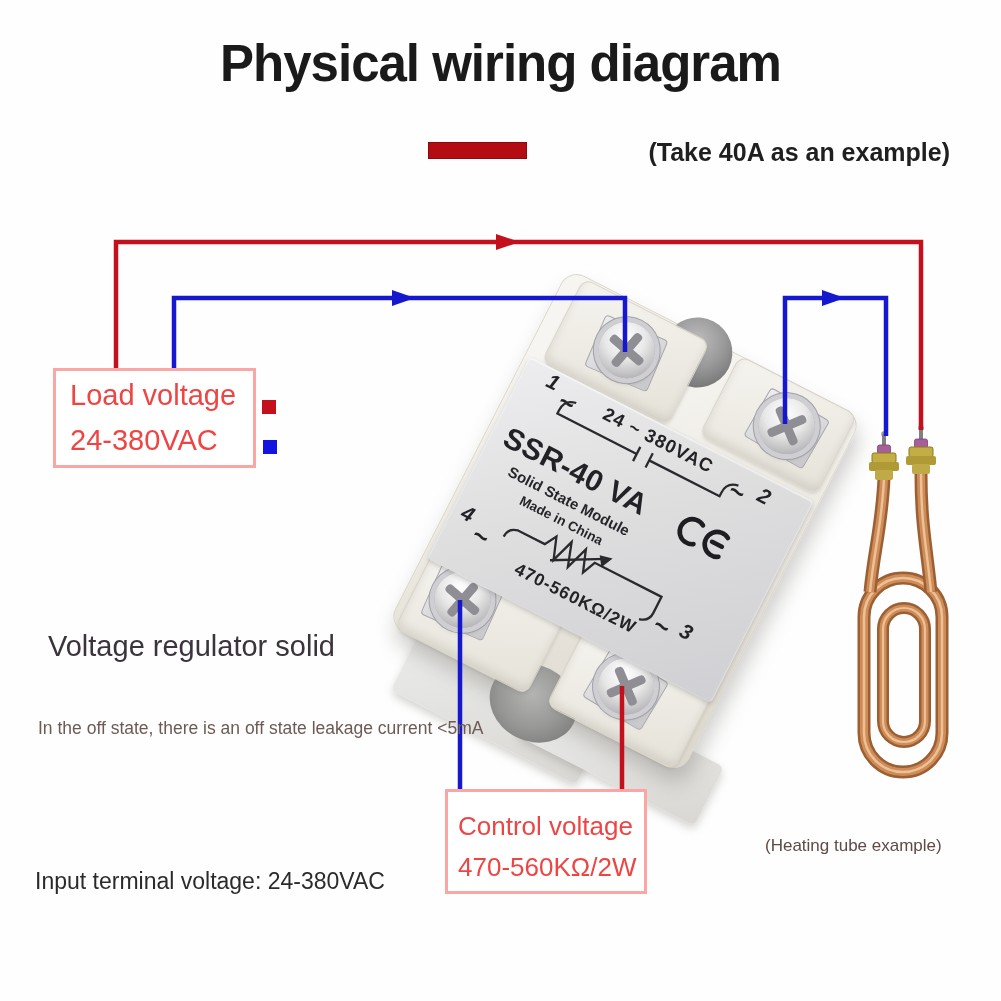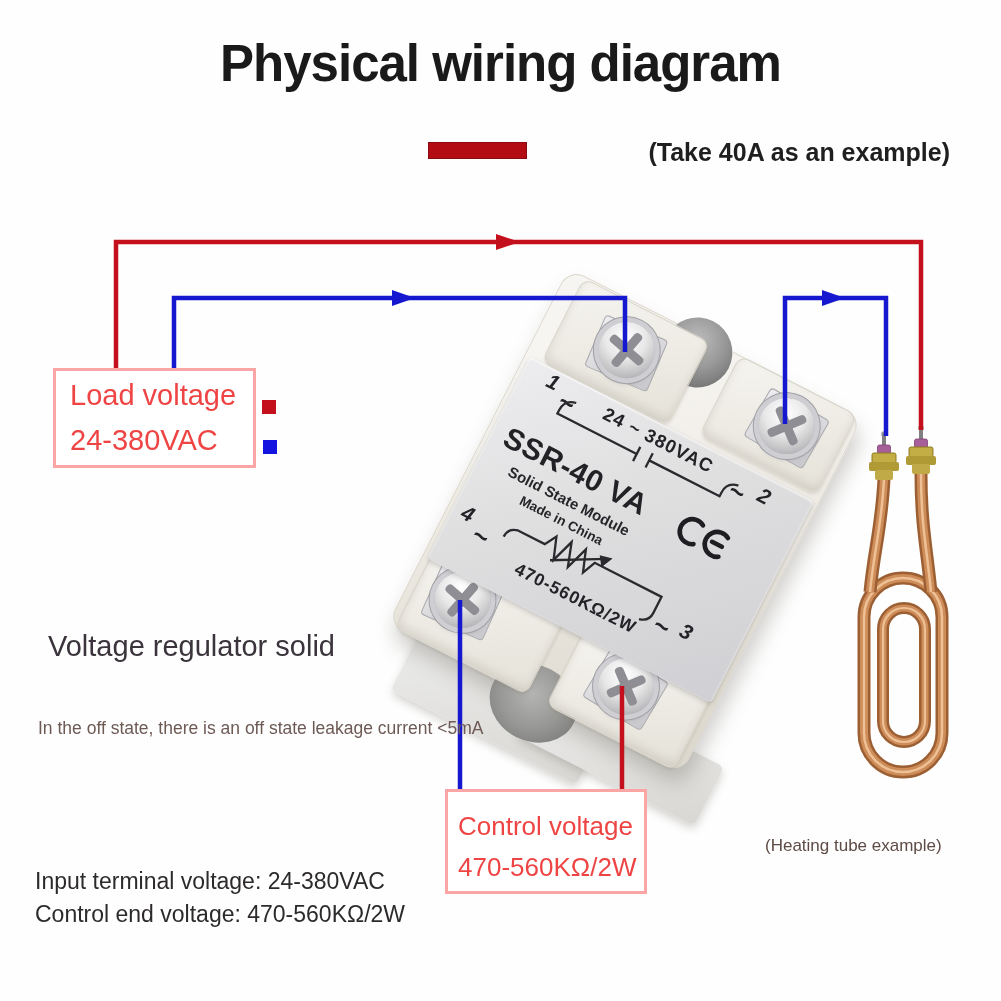--- a/index.html
+++ b/index.html
@@ -207,16 +207,15 @@
   <div class="abs legend-swatch legend-blue overlay-text"></div>
 
   <div class="abs info-box control-box overlay-text">
     <div>Control voltage</div>
     <div>470-560KΩ/2W</div>
   </div>
 
   <div class="abs notes-heading overlay-text">Voltage regulator solid</div>
   <div class="abs note1 overlay-text">In the off state, there is an off state leakage current &lt;5mA</div>
   <div class="abs footer1 overlay-text">Input terminal voltage: 24-380VAC</div>
-  <div class="abs footer2 overlay-text">Control end voltage: 470-560KΩ/2W</div>
   <div class="abs heating-caption overlay-text">(Heating tube example)</div>
 
 </div>
 
 </body></html>

